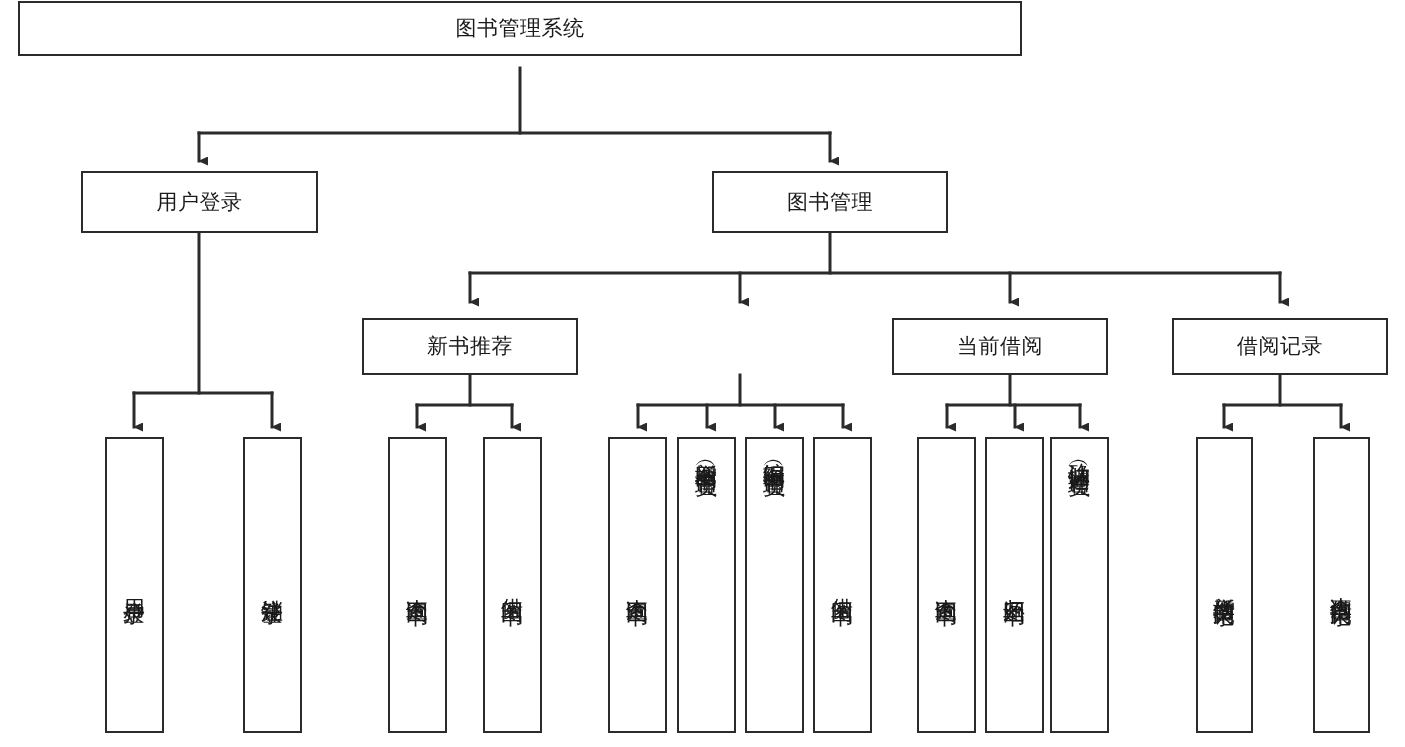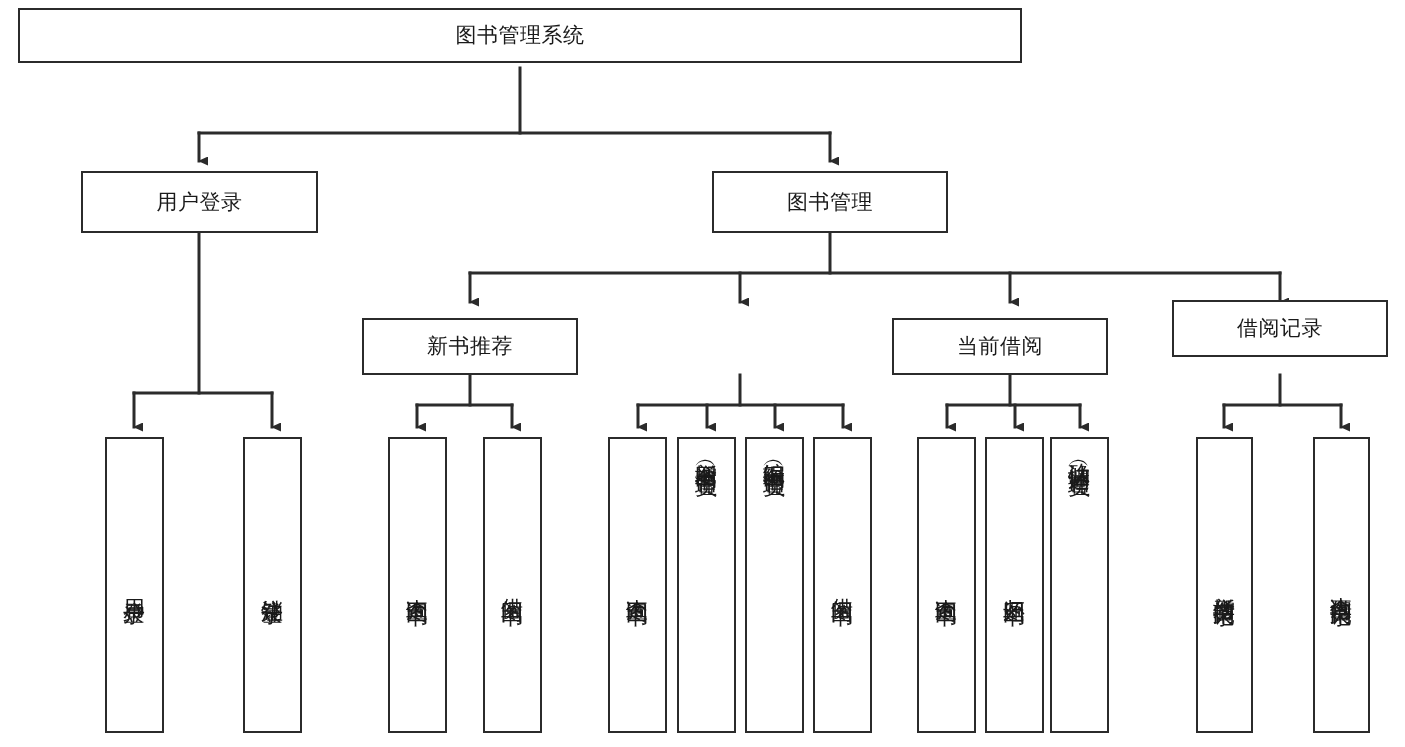--- a/index.html
+++ b/index.html
@@ -121,38 +121,38 @@
       <path d="M 1015 405 L 1015 427" marker-end="url(#arrowhead)"></path>
       <path d="M 1080 405 L 1080 427" marker-end="url(#arrowhead)"></path>
 
       <path d="M 1280 375 L 1280 405"></path>
       <path d="M 1224 405 L 1341 405"></path>
       <path d="M 1224 405 L 1224 427" marker-end="url(#arrowhead)"></path>
       <path d="M 1341 405 L 1341 427" marker-end="url(#arrowhead)"></path>
     </g>
   </svg>
 
-  <div class="node horizontal" style="left:18px; top:8px; width:1004px; height:55px;">
+  <div class="node horizontal" style="left:18px; top:1px; width:1004px; height:55px;">
     <span class="node-label">图书管理系统</span>
   </div>
 
   <div class="node horizontal" style="left:81px; top:171px; width:237px; height:62px;">
     <span class="node-label">用户登录</span>
   </div>
   <div class="node horizontal" style="left:712px; top:171px; width:236px; height:62px;">
     <span class="node-label">图书管理</span>
   </div>
 
   <div class="node horizontal" style="left:362px; top:318px; width:216px; height:57px;">
     <span class="node-label">新书推荐</span>
   </div>
   <div class="node horizontal" style="left:892px; top:318px; width:216px; height:57px;">
     <span class="node-label">当前借阅</span>
   </div>
-  <div class="node horizontal" style="left:1172px; top:300px; width:216px; height:57px;">
+  <div class="node horizontal" style="left:1172px; top:318px; width:216px; height:57px;">
     <span class="node-label">借阅记录</span>
   </div>
 
   <div class="node vertical centered" style="left:105px; top:437px; width:59px; height:296px;">
     <span class="node-label">用户登录</span>
   </div>
   <div class="node vertical centered" style="left:243px; top:437px; width:59px; height:296px;">
     <span class="node-label">注销登录</span>
   </div>
 

